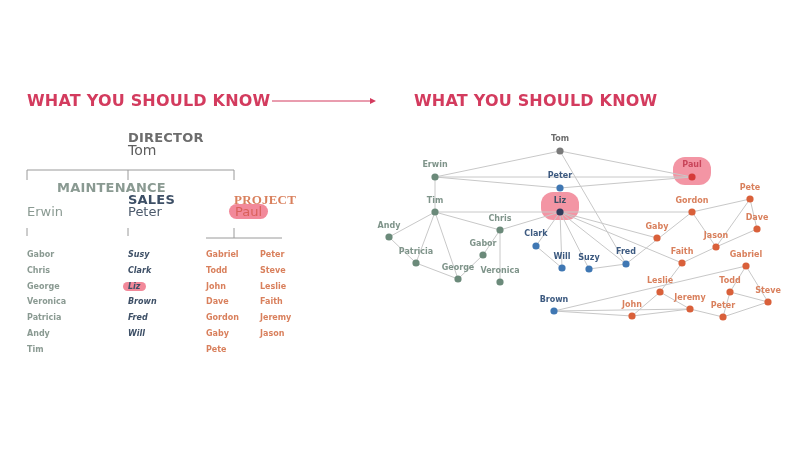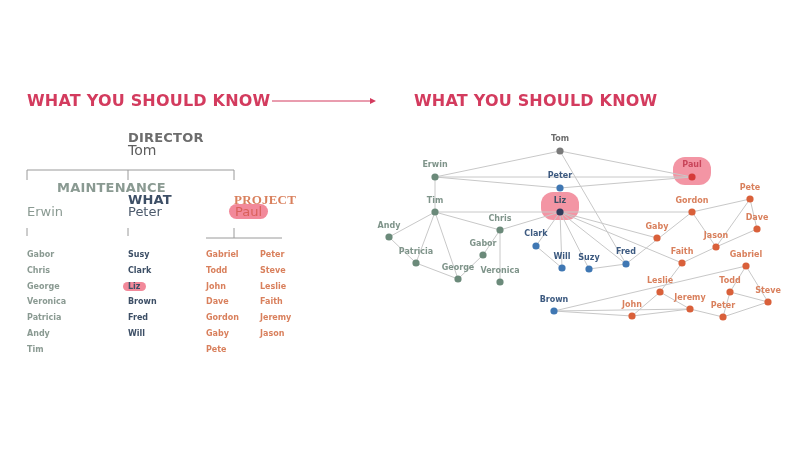--- a/index.html
+++ b/index.html
@@ -4,21 +4,21 @@
   <style>
     html, body { margin:0; padding:0; }
     body { width:800px; height:450px; background:#ffffff; position:relative; overflow:hidden; font-family:"Open Sans","DejaVu Sans",sans-serif; }
     .abs { position:absolute; }
     .title { position:absolute; top:91px; font-size:16px; font-weight:bold; color:#d33b5e; letter-spacing:0.2px; white-space:nowrap; font-family:"DejaVu Sans",sans-serif; }
     .small-cap { font-size:13px; font-weight:bold; letter-spacing:0.2px; white-space:nowrap; font-family:"DejaVu Sans",sans-serif; }
     .big-name { font-size:13px; white-space:nowrap; font-family:"DejaVu Sans",sans-serif; }
     .list { position:absolute; font-size:8px; font-weight:bold; line-height:15.8px; font-family:"DejaVu Sans",sans-serif; }
     .list div { white-space:nowrap; height:15.8px; }
     .grey { color:#8a9a92; }
-    .navy { color:#3d4f66; }
+    .navy { color:#3d4f66;font-style:italic; }
     .orange { color:#d9805d; }
     .hl { background:#f2899a; border-radius:8px; padding:0 5px; margin-left:-5px; }
     svg text { font-family:"DejaVu Sans",sans-serif; font-weight:bold; font-size:8px; }
   </style>
 </head>
 <body>
 
 <div class="title" style="left:27px;">WHAT YOU SHOULD KNOW</div>
 <svg class="abs" style="left:272px;top:96px;" width="106" height="10">
   <line x1="0" y1="5" x2="98" y2="5" stroke="#d33b5e" stroke-width="1"></line>
@@ -42,21 +42,21 @@
   <div class="list grey" style="left:27px;top:247px;">
     <div>Gabor</div>
     <div>Chris</div>
     <div>George</div>
     <div>Veronica</div>
     <div>Patricia</div>
     <div>Andy</div>
     <div>Tim</div>
   </div>
 
-  <div class="abs small-cap" style="left:128px;top:192px;color:#3d4f66;">WHAT</div>
+  <div class="abs small-cap" style="left:128px;top:192px;color:#3d4f66;">SALES</div>
   <div class="abs big-name" style="left:128px;top:204px;color:#4c5a6c;">Peter</div>
   <div class="list navy" style="left:128px;top:247px;">
     <div>Susy</div>
     <div>Clark</div>
     <div><span class="hl">Liz</span></div>
     <div>Brown</div>
     <div>Fred</div>
     <div>Will</div>
   </div>
 

